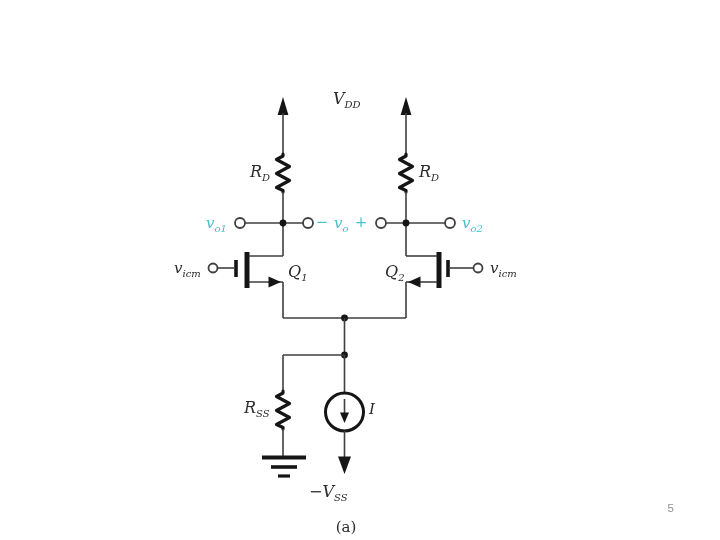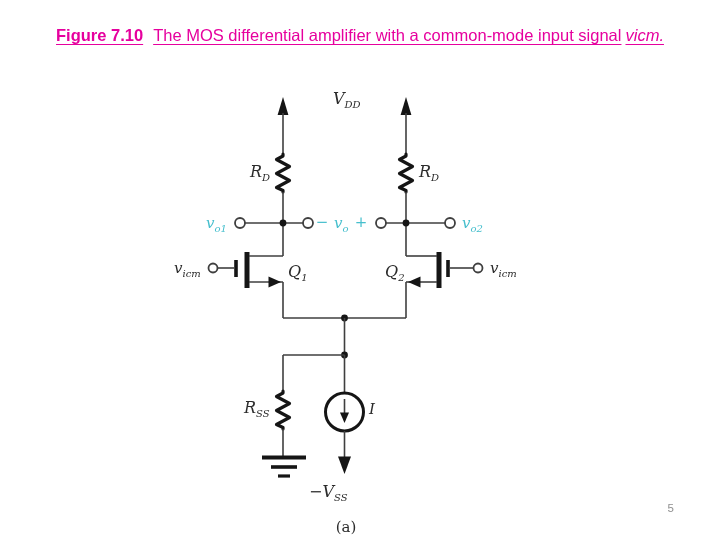--- a/index.html
+++ b/index.html
@@ -45,23 +45,20 @@
   .zig { stroke: #151515; stroke-width: 3.2; fill: none; stroke-linejoin: round; stroke-linecap: round; }
   .dot { fill: #151515; stroke: none; }
   .term { fill: #ffffff; stroke: #3f3f3f; stroke-width: 1.8; }
   .arrowhead { fill: #151515; stroke: none; }
 </style>
 </head>
 <body>
 
 <div class="slide">
 
-  <div class="figure-title">
-    <span class="prefix">Figure 7.10</span><span class="body-text">The MOS differential amplifier with a common-mode input signal</span><span class="emphasis">vicm.</span>
-  </div>
 
   <svg class="circuit" width="720" height="540" viewBox="0 0 720 540">
 
     <g>
       <polygon class="arrowhead" points="283,97 277.6,115 288.4,115"></polygon>
       <line class="wire" x1="283" y1="113" x2="283" y2="154"></line>
     </g>
     <g>
       <polygon class="arrowhead" points="406,97 400.6,115 411.4,115"></polygon>
       <line class="wire" x1="406" y1="113" x2="406" y2="154"></line>

